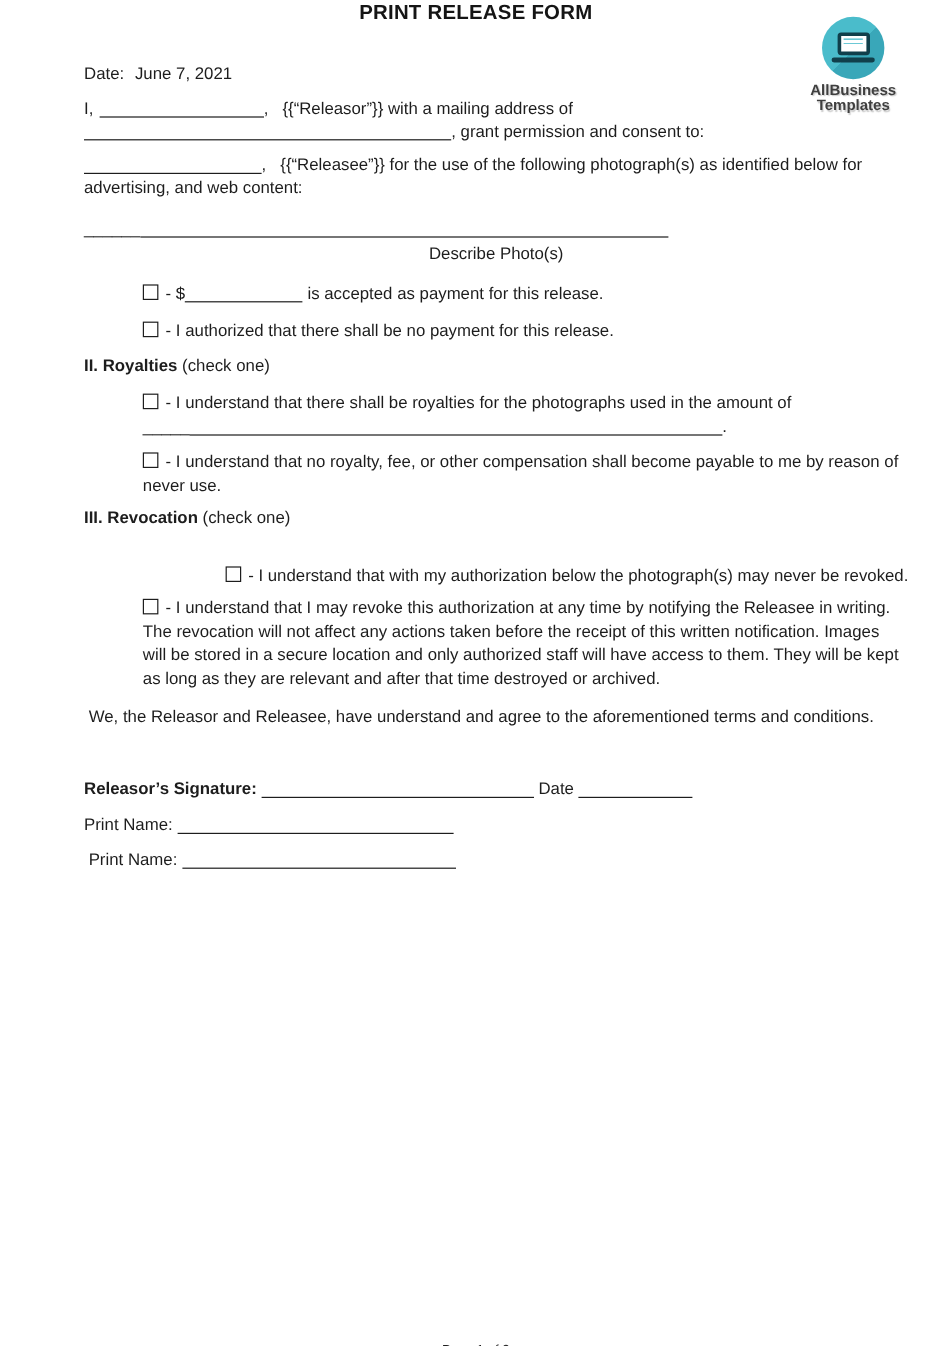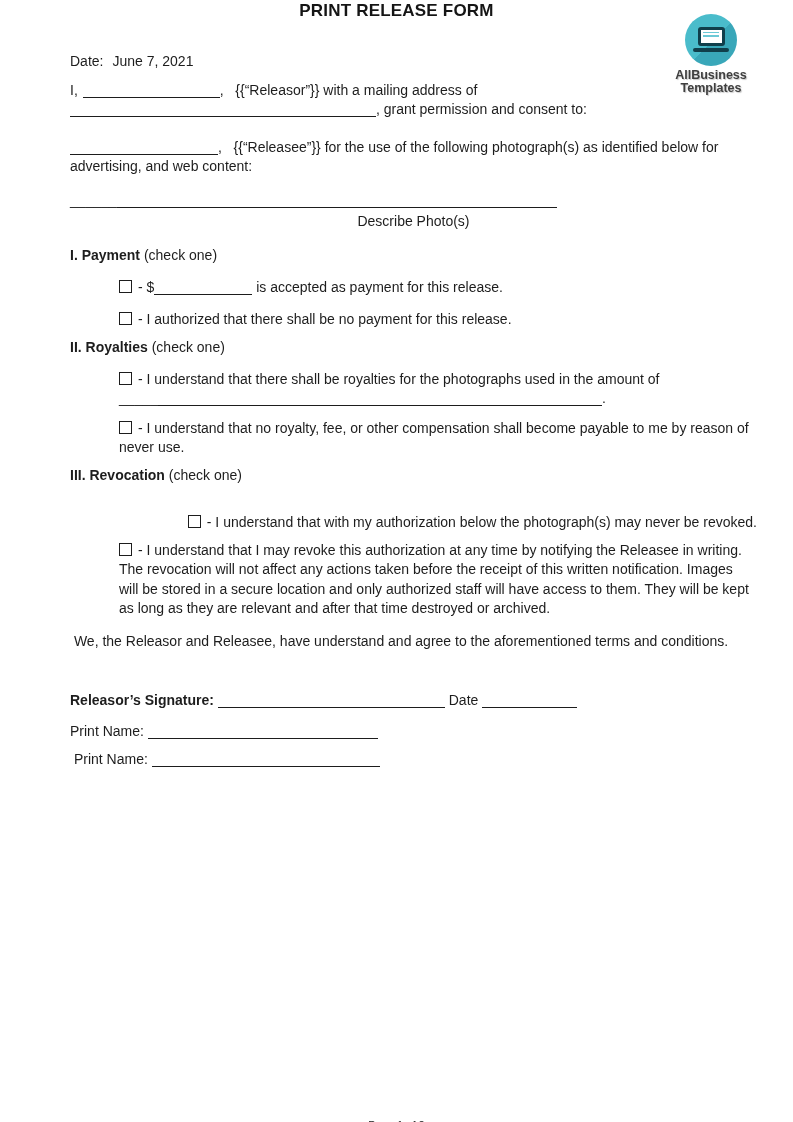--- a/index.html
+++ b/index.html
@@ -74,27 +74,26 @@
 
   <div class="doc-title">PRINT RELEASE FORM</div>
 
   <div class="content">
 
     <div style="margin-top:30px;"><span class="pre">Date:</span><span class="pre" style="margin-left:9px;">June 7, 2021</span></div>
 
     <div style="margin-top:9px;"><span class="pre">I,</span><span class="blank" style="width:137px;margin-left:5px;"></span><span class="pre">,   {{“Releasor”}} with a mailing address of</span></div>
     <div><span class="blank" style="width:306px;"></span><span class="pre">, grant permission and consent to:</span></div>
 
-    <div style="margin-top:18px;"><span class="blank" style="width:148px;"></span><span class="pre">,   {{“Releasee”}} for the use of the following photograph(s) as identified below for</span></div>
+    <div style="margin-top:8px;"><span class="blank" style="width:148px;"></span><span class="pre">,   {{“Releasee”}} for the use of the following photograph(s) as identified below for</span></div>
     <div><span class="pre">advertising, and web content:</span></div>
 
     <div style="margin-top:14px;"><span class="pre">______</span><span class="blank" style="width:440px;"></span></div>
     <div class="caption" style="margin-top:2px;">Describe Photo(s)</div>
 
-    <div style="margin-top:14px;"><span class="b pre">I. Payment</span><span class="pre"> (check one)</span></div>
     <div class="option" style="margin-top:13px;"><span class="cb"></span><span class="pre">- $</span><span class="blank" style="width:98px;"></span><span class="pre"> is accepted as payment for this release.</span></div>
     <div class="option" style="margin-top:12px;"><span class="cb"></span><span class="pre">- I authorized that there shall be no payment for this release.</span></div>
 
     <div style="margin-top:9px;"><span class="b pre">II. Royalties</span><span class="pre"> (check one)</span></div>
     <div class="option" style="margin-top:12px;"><span class="cb"></span><span class="pre">- I understand that there shall be royalties for the photographs used in the amount of</span><br><span class="pre">_____</span><span class="blank" style="width:444px;"></span><span class="pre">.</span></div>
     <div class="option" style="margin-top:10px;"><span class="cb"></span><span class="pre">- I understand that no royalty, fee, or other compensation shall become payable to me by reason of</span><br><span class="pre">never use.</span></div>
 
     <div style="margin-top:8px;"><span class="b pre">III. Revocation</span><span class="pre"> (check one)</span></div>
     <div class="option" style="margin-top:28px;text-align:right;"><span class="cb"></span><span class="pre">- I understand that with my authorization below the photograph(s) may never be revoked.</span></div>
     <div class="option" style="margin-top:8px;"><span class="cb"></span><span class="pre">- I understand that I may revoke this authorization at any time by notifying the Releasee in writing.</span><br><span class="pre">The revocation will not affect any actions taken before the receipt of this written notification. Images</span><br><span class="pre">will be stored in a secure location and only authorized staff will have access to them. They will be kept</span><br><span class="pre">as long as they are relevant and after that time destroyed or archived.</span></div>

